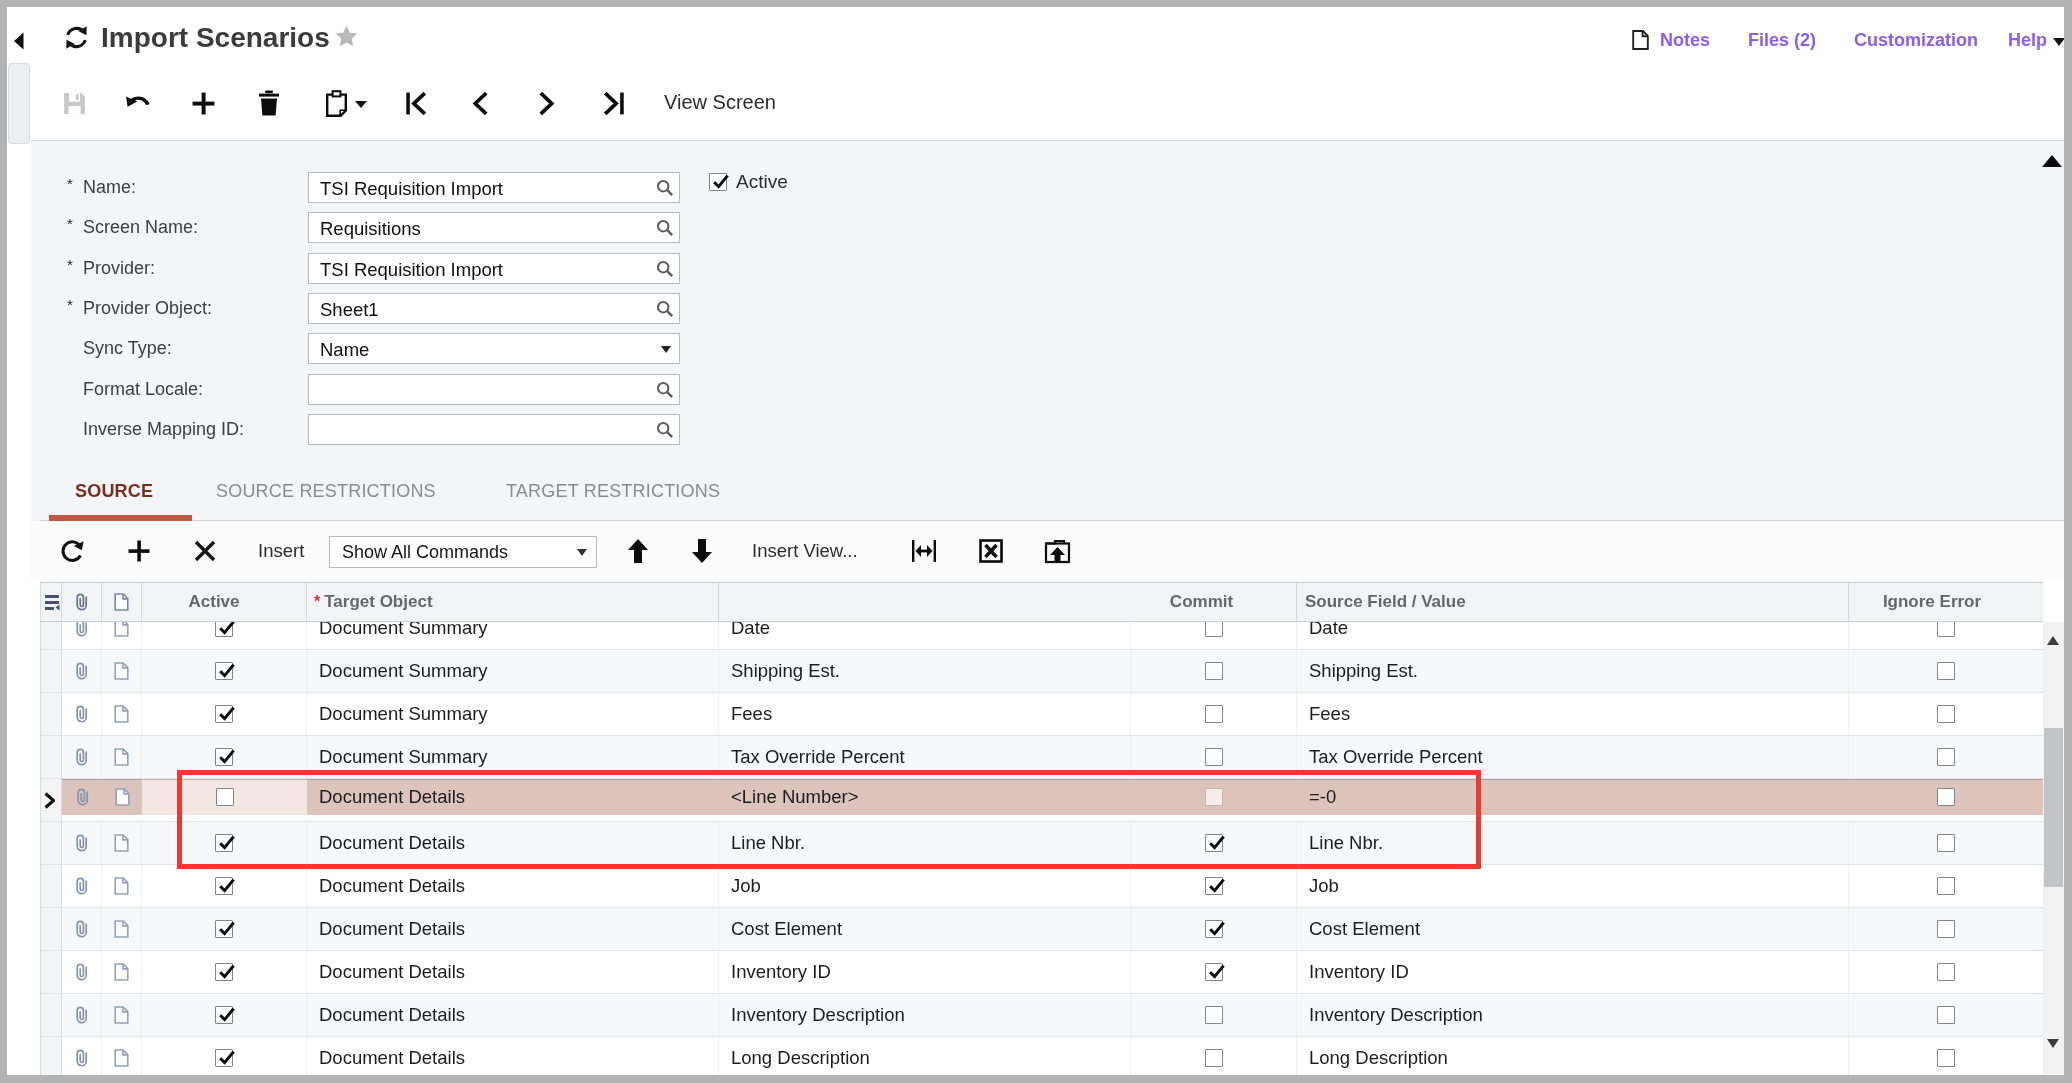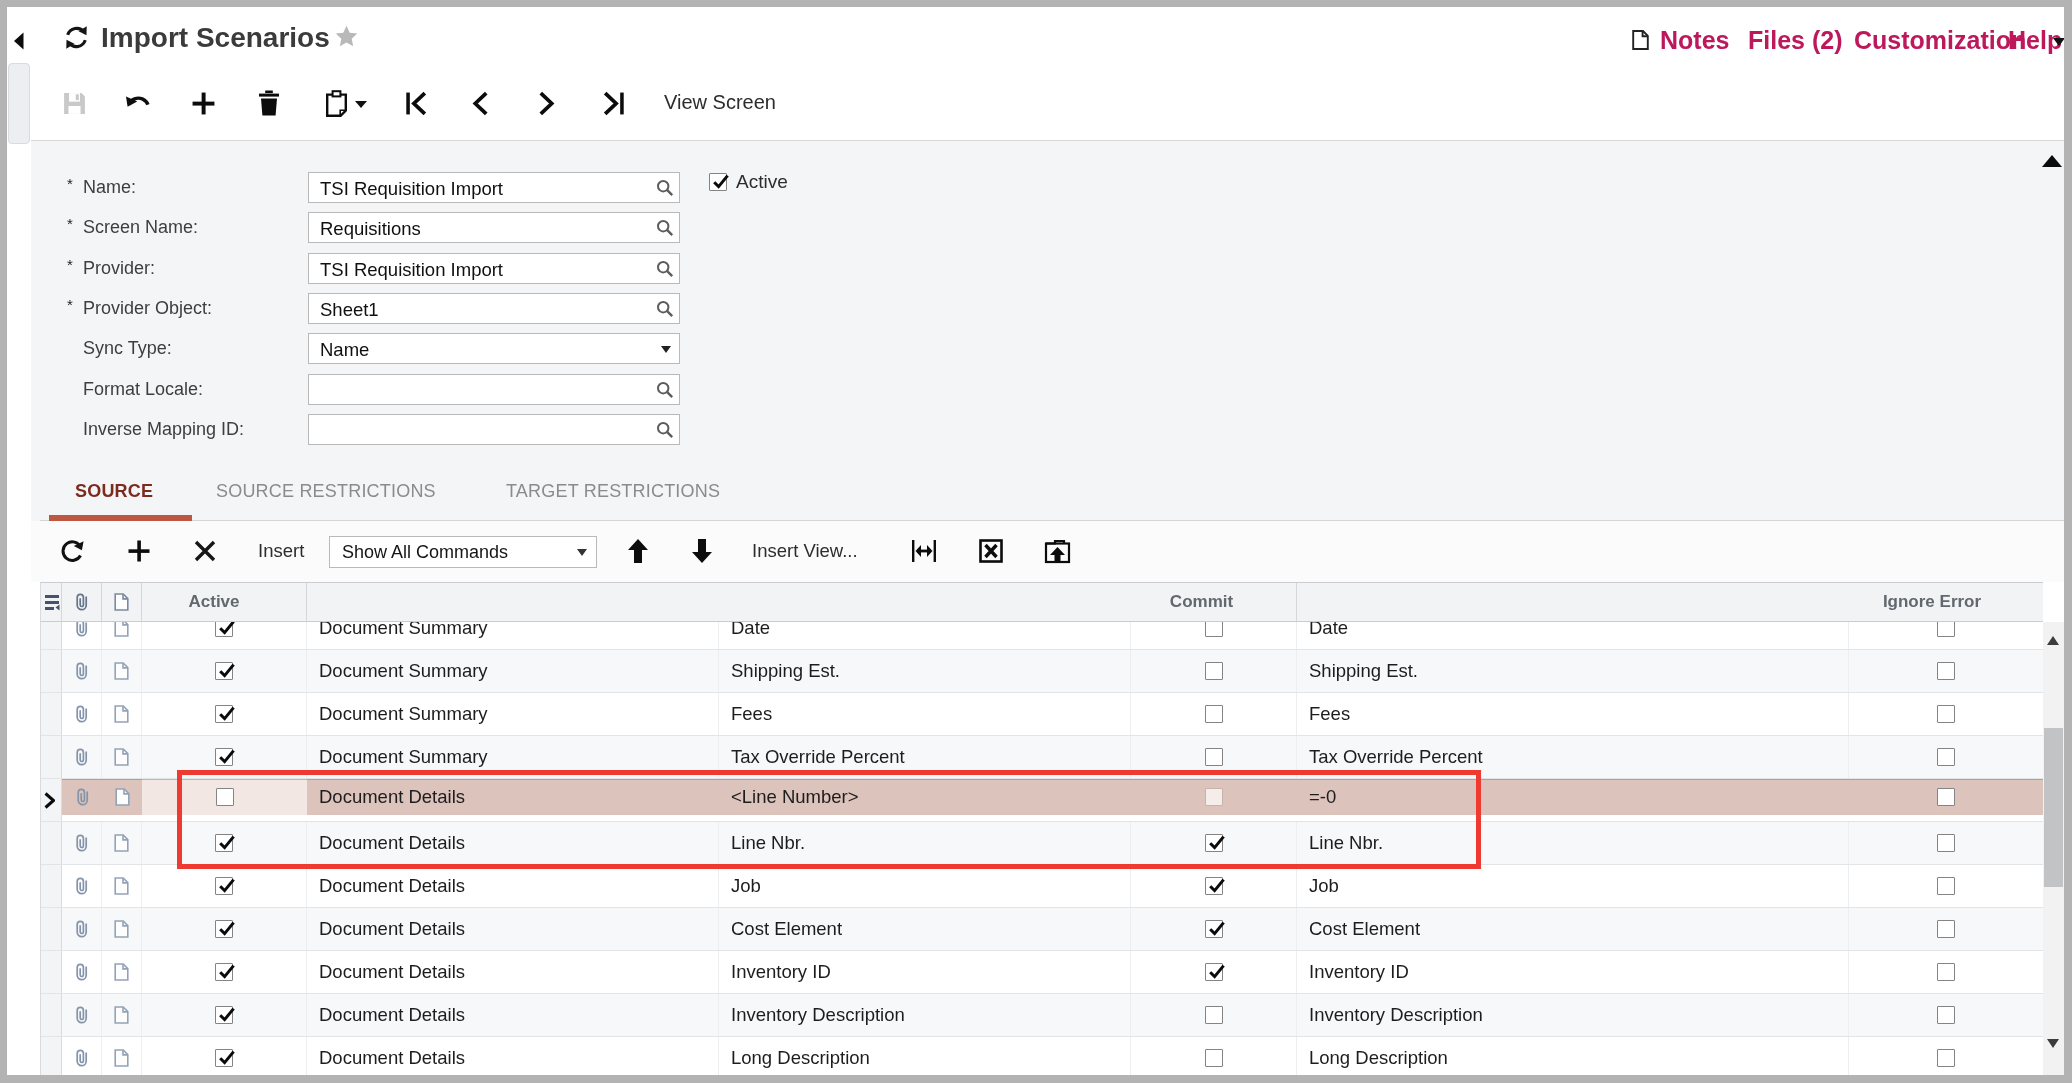--- a/index.html
+++ b/index.html
@@ -17,21 +17,21 @@
   
   #side-strip { left:7px; top:7px; width:24px; height:1068px; background:#ffffff; z-index:5; }
   #side-back { left:6px; top:25px; width:11px; height:18px; cursor:pointer; }
   #side-handle { left:1px; top:56px; width:22px; height:81px; background:#eceef1; border:1px solid #d9dbde; border-radius:4px; }
 
   
   #titlebar { left:31px; top:8px; width:2033px; height:58px; background:#fff;font-weight:bold; }
   #title-refresh { left:33px; top:17px; width:25px; height:25px; cursor:pointer; }
   #page-title { left:70px; top:9px; font-size:28px; color:#3b3b3b; line-height:42px; white-space:nowrap; }
   #title-star { left:303px; top:16px; width:25px; height:25px; }
-  .toplink { top:20px; font-size:25px; color:#be185d; line-height:24px; white-space:nowrap; cursor:pointer; }
+  .toplink { top:20px; font-size:18px; color:#8b5cf6; line-height:24px; white-space:nowrap; cursor:pointer; }
   #notes-icon { left:1601px; top:22px; width:17px; height:20px; }
   #link-notes { left:1629px; }
   #link-files { left:1717px; }
   #link-customization { left:1823px; }
   #link-help { left:1977px; }
   #help-caret { left:2022px; top:30px; width:0; height:0; border-left:6px solid transparent; border-right:6px solid transparent; border-top:8px solid #111; }
 
   
   #main-toolbar { left:31px; top:66px; width:2033px; height:74px; background:#fff; }
   .tbtn { position:absolute; top:23px; width:28px; height:28px; display:flex; align-items:center; justify-content:center; cursor:pointer; }
@@ -397,22 +397,28 @@
     </div>
     <div class="hcell col-doc">
       <svg style="position:absolute;left:12px;top:10px;" width="15" height="18" viewBox="0 0 15 18">
           <path d="M1.2 1 H9.2 L13.8 5.6 V17 H1.2 Z" fill="#fdfdfe" stroke="#7b8aa0" stroke-width="1.6"></path>
           <path d="M9 1.3 V5.9 H13.6" fill="none" stroke="#7b8aa0" stroke-width="1.6"></path>
         </svg>
     </div>
     <div class="hcell col-active">
         <div class="htext hcenter" style="left:-10px;">Active</div>
       </div>
+    <div class="hcell col-target">
+        <div class="htext" style="left:7px;"><span class="hreq">*</span><span>Target Object</span></div>
+      </div>
     <div class="hcell col-commit">
         <div class="htext hcenter" style="left:-12px;">Commit</div>
+      </div>
+    <div class="hcell col-source">
+        <div class="htext" style="left:8px;">Source Field / Value</div>
       </div>
     <div class="hcell col-ignore" style="border-right:none;">
         <div class="htext hcenter" style="left:-14px;">Ignore Error</div>
       </div>
   </div>
 
   <div id="grid-body" class="abs">
       <div class="grow" style="top: 0px; height: 28px;">
         <div class="grow-inner" style="top:-15px;">
           <div class="cell col-ind"></div>

